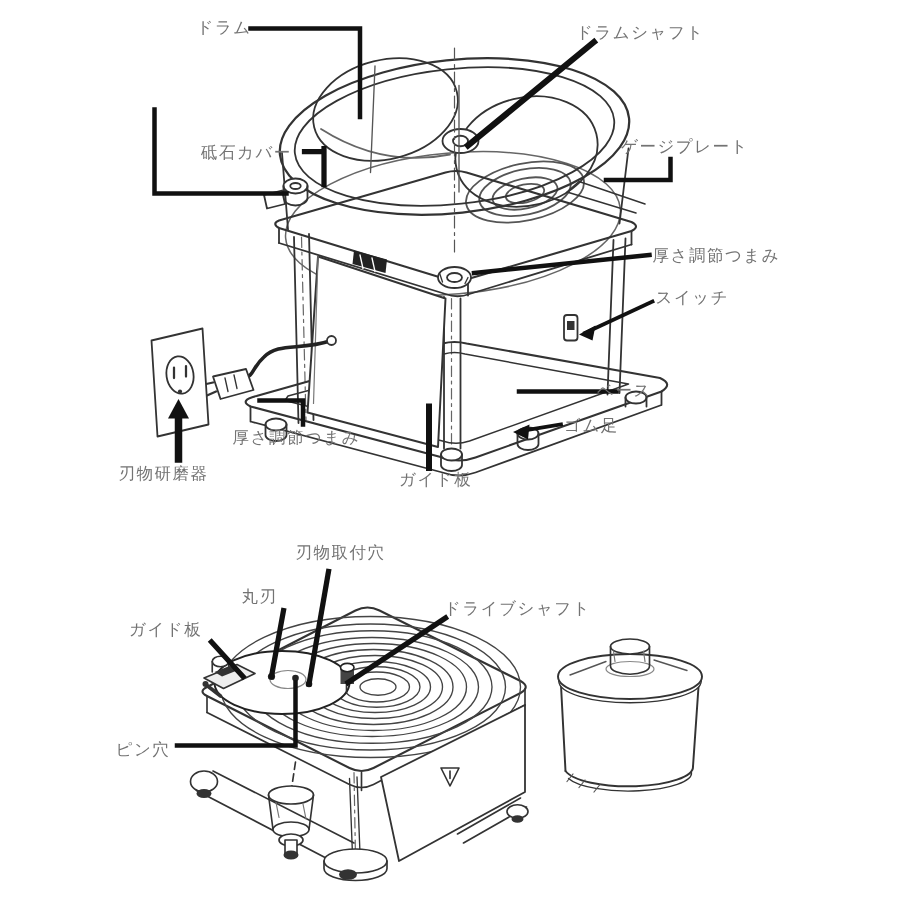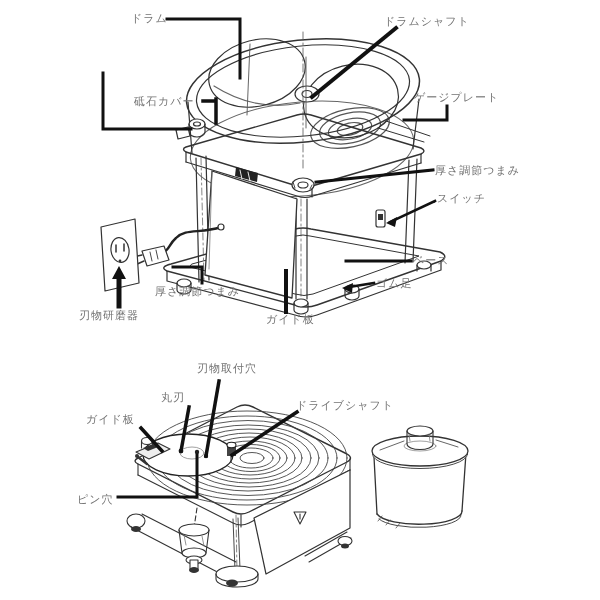--- a/index.html
+++ b/index.html
@@ -219,21 +219,21 @@
     <path d="M118,497 H197 V455"></path>
   </g>
 </svg>
 
 <div class="lbl" style="left:131px;top:12px">ドラム</div>
 <div class="lbl" style="left:384px;top:15px">ドラムシャフト</div>
 <div class="lbl" style="left:134px;top:95px">砥石カバー</div>
 <div class="lbl" style="left:414px;top:91px">ゲージプレート</div>
 <div class="lbl" style="left:435px;top:164px">厚さ調節つまみ</div>
 <div class="lbl" style="left:437px;top:192px">スイッチ</div>
-<div class="lbl" style="left:413px;top:254px">ベース</div>
+<div class="lbl" style="left:398px;top:254px">ベース</div>
 <div class="lbl" style="left:376px;top:277px">ゴム足</div>
 <div class="lbl" style="left:155px;top:285px">厚さ調節つまみ</div>
 <div class="lbl" style="left:79px;top:309px">刃物研磨器</div>
 <div class="lbl" style="left:266px;top:313px">ガイド板</div>
 <div class="lbl" style="left:197px;top:362px">刃物取付穴</div>
 <div class="lbl" style="left:161px;top:391px">丸刃</div>
 <div class="lbl" style="left:86px;top:413px">ガイド板</div>
 <div class="lbl" style="left:296px;top:399px">ドライブシャフト</div>
 <div class="lbl" style="left:77px;top:493px">ピン穴</div>
 

